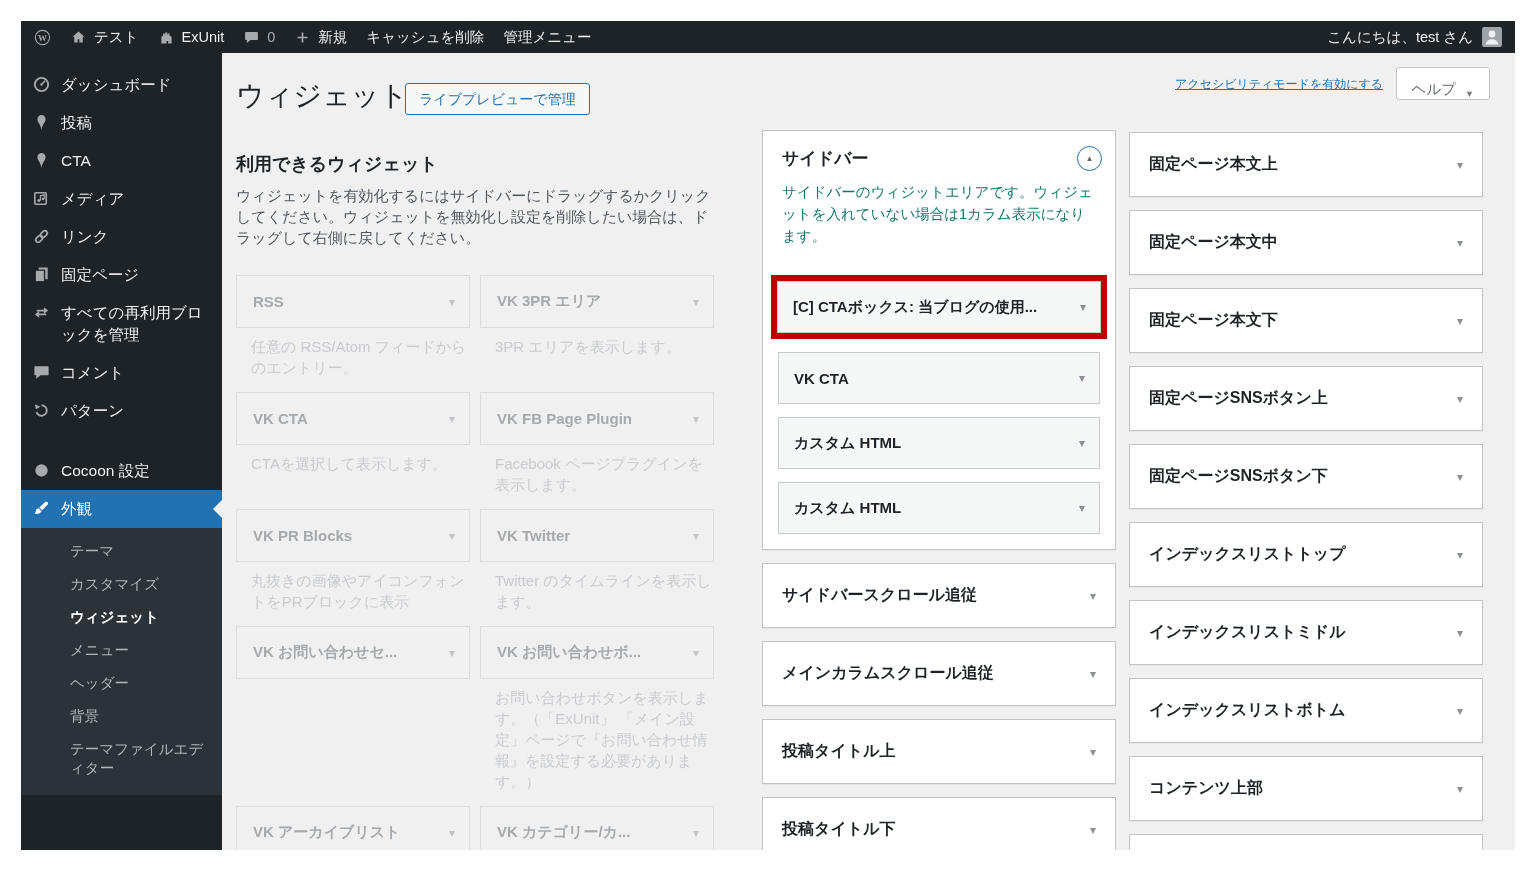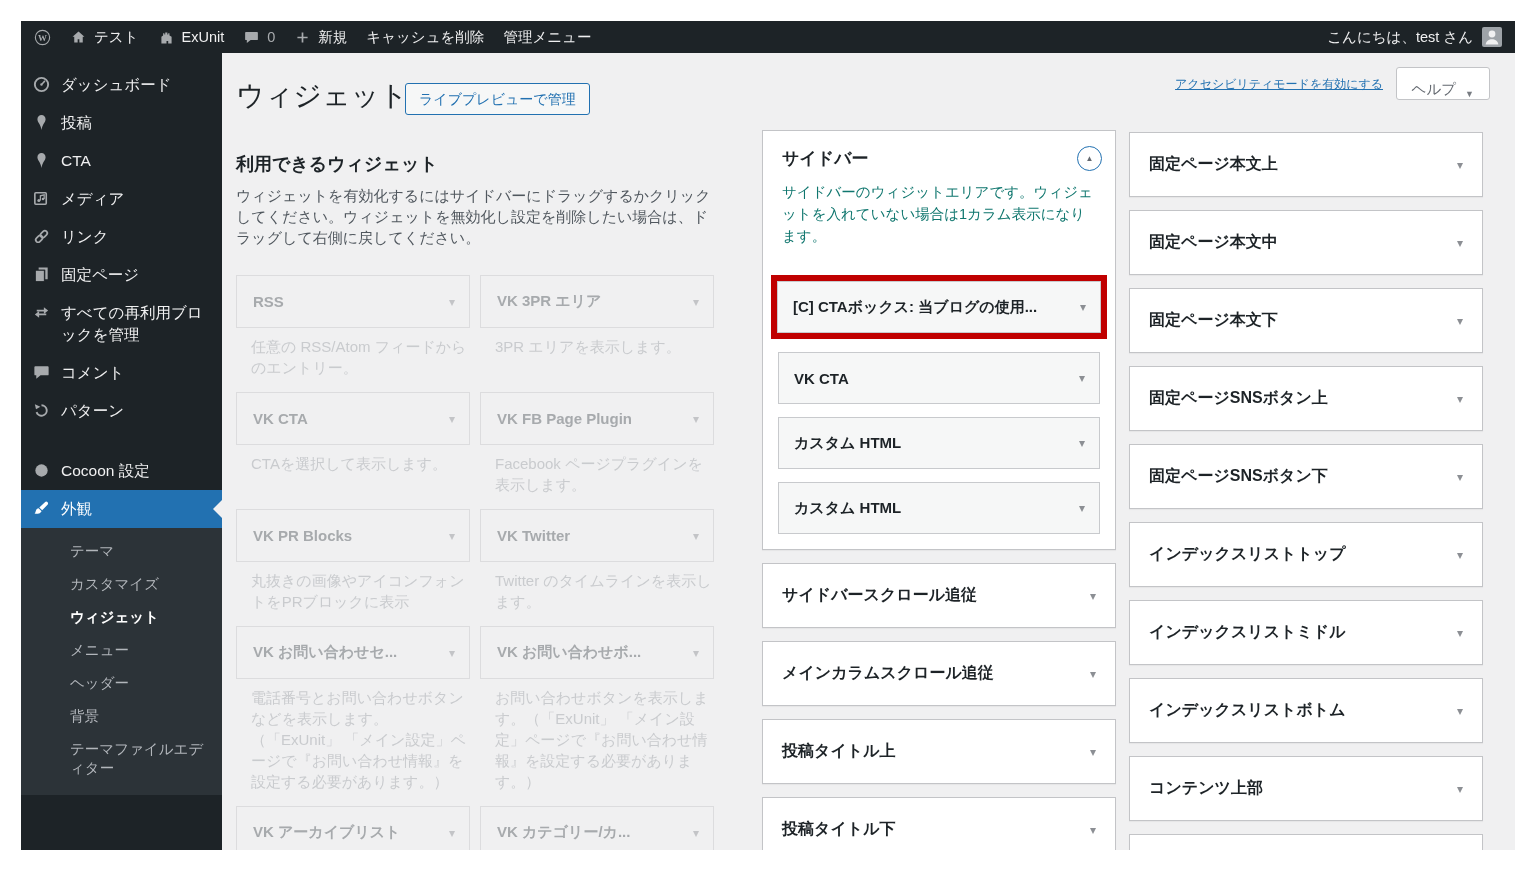--- a/index.html
+++ b/index.html
@@ -297,21 +297,20 @@
             <span class="ac-title">VK Twitter</span>
             <span class="ac-arrow">▾</span>
           </div>
           <div class="avail-desc2">Twitter のタイムラインを表示します。</div>
         </div>
         <div class="avail-cell">
           <div class="avail-card">
             <span class="ac-title">VK お問い合わせセ...</span>
             <span class="ac-arrow">▾</span>
           </div>
-          <div class="avail-desc2">電話番号とお問い合わせボタンなどを表示します。（「ExUnit」 「メイン設定」ページで『お問い合わせ情報』を設定する必要があります。）</div>
         </div>
         <div class="avail-cell">
           <div class="avail-card">
             <span class="ac-title">VK お問い合わせボ...</span>
             <span class="ac-arrow">▾</span>
           </div>
           <div class="avail-desc2">お問い合わせボタンを表示します。（「ExUnit」 「メイン設定」ページで『お問い合わせ情報』を設定する必要があります。）</div>
         </div>
         <div class="avail-cell">
           <div class="avail-card">

